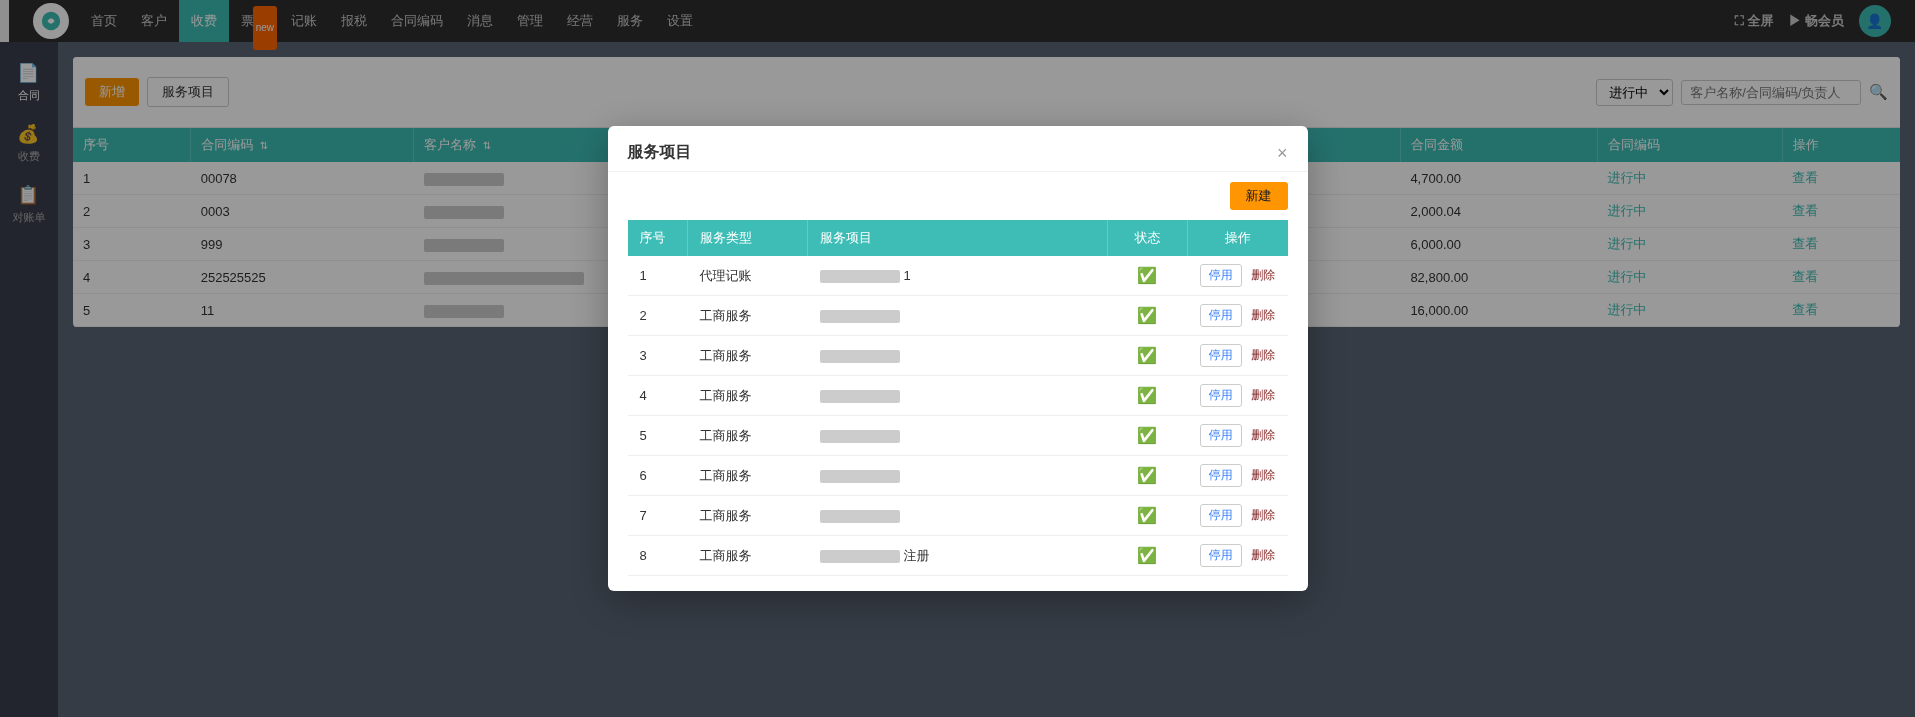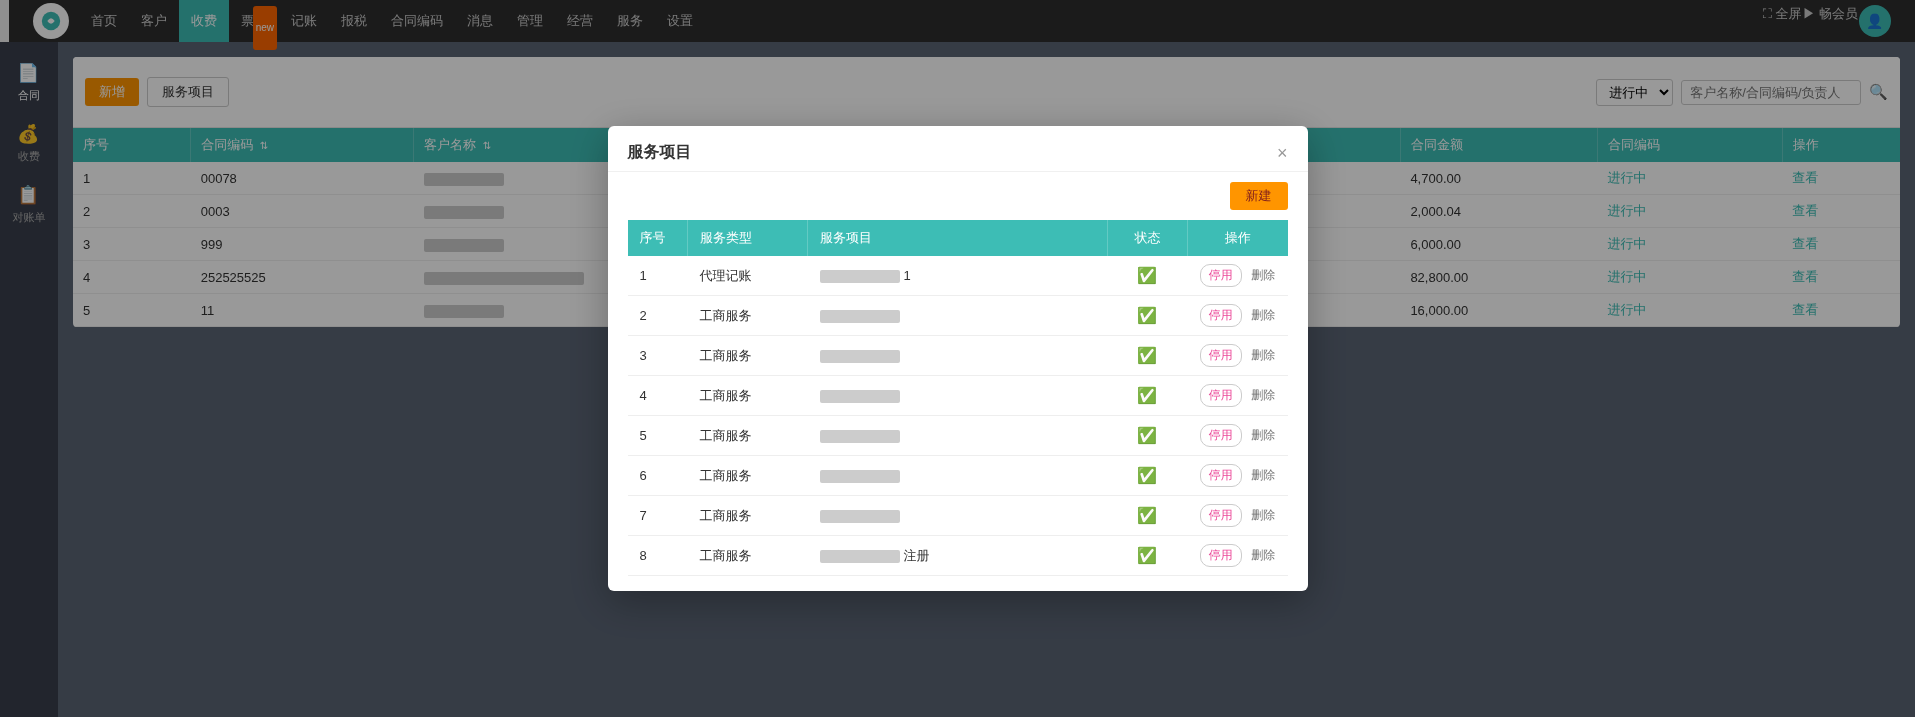--- a/index.html
+++ b/index.html
@@ -23,21 +23,21 @@
       cursor: pointer; color: #ccc; font-size: 13px;
       position: relative; white-space: nowrap;
     }
     .nav-item.active { background: #3dbdb5; color: #fff; }
     .nav-item .badge-new {
       position: absolute; top: 6px; right: 2px;
       background: #ff6600; color: #fff; font-size: 10px;
       padding: 1px 3px; border-radius: 3px;
     }
     .nav-right {
-      margin-left: auto; display: flex; align-items: flex-start; gap: 1px;
+      margin-left: auto; display: flex; align-items: center; gap: 15px; font-weight: bold;
     }
     .nav-right span { color: #ccc; font-size: 13px; cursor: pointer; }
     .avatar {
       width: 32px; height: 32px; border-radius: 50%;
       background: #3dbdb5; display: flex; align-items: center; justify-content: center;
       color: #fff; font-size: 14px; cursor: pointer;
     }
 
     
     .layout { display: flex; margin-top: 42px; height: calc(100vh - 42px); }
@@ -136,44 +136,44 @@
     .modal-title { font-size: 16px; font-weight: bold; color: #333; }
     .modal-close {
       background: none; border: none; font-size: 18px;
       cursor: pointer; color: #999; line-height: 1;
     }
     .modal-toolbar {
       display: flex; justify-content: flex-end;
       padding: 10px 20px;
     }
     .btn-new-modal {
-      background: #ff9500; color: #7f1d1d; border: none;
+      background: #ff9500; color: #0f172a; border: none;
       padding: 5px 16px; border-radius: 3px; cursor: pointer; font-size: 13px;
     }
     .modal-body { flex: 1; overflow: auto; padding: 0 20px 15px 20px; }
 
     
     .modal-table { width: 100%; border-collapse: collapse; }
     .modal-table th {
       background: #3dbdb5; color: #fff; padding: 9px 12px;
       text-align: left; font-weight: normal; font-size: 13px;
       border-right: 1px solid rgba(255,255,255,0.2);
     }
     .modal-table th:last-child { border-right: none; }
     .modal-table td {
       padding: 8px 12px; border-bottom: 1px solid #eee; font-size: 13px; color: #333;
     }
     .check-icon { color: #3dbdb5; font-size: 16px; }
     .btn-stop {
       background: none; border: 1px solid #ccc; padding: 2px 8px;
-      border-radius: 10px; cursor: pointer; font-size: 12px; color: #ec4899;
+      border-radius: 3px; cursor: pointer; font-size: 12px; color: #3b82f6;
       margin-right: 6px;
     }
     .btn-delete {
-      background: none; border: none; color: #737373;
+      background: none; border: none; color: #7f1d1d;
       cursor: pointer; font-size: 12px; padding: 0;
     }
 
     
     .modal-body::-webkit-scrollbar { width: 6px; }
     .modal-body::-webkit-scrollbar-track { background: #f0f0f0; }
     .modal-body::-webkit-scrollbar-thumb { background: #ccc; border-radius: 3px; }
   </style>
 </head>
 <body>

